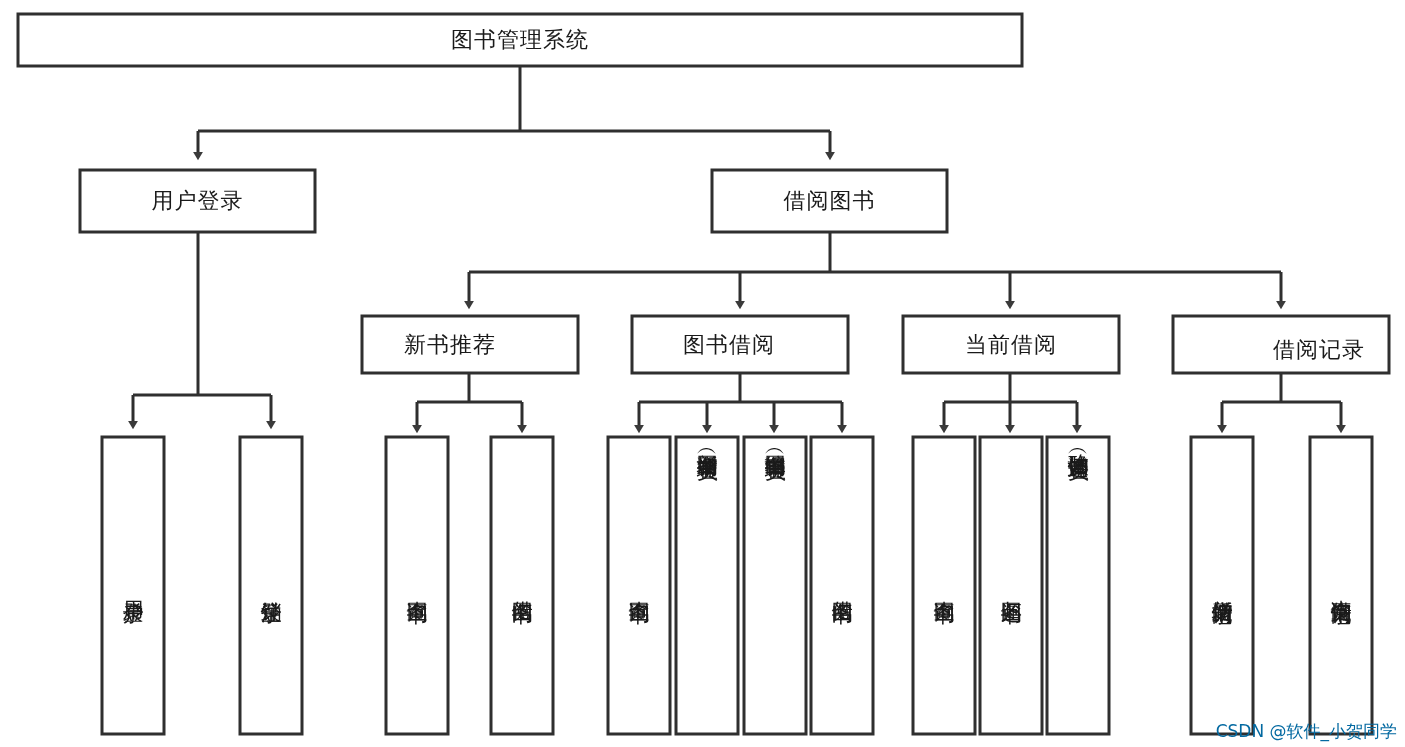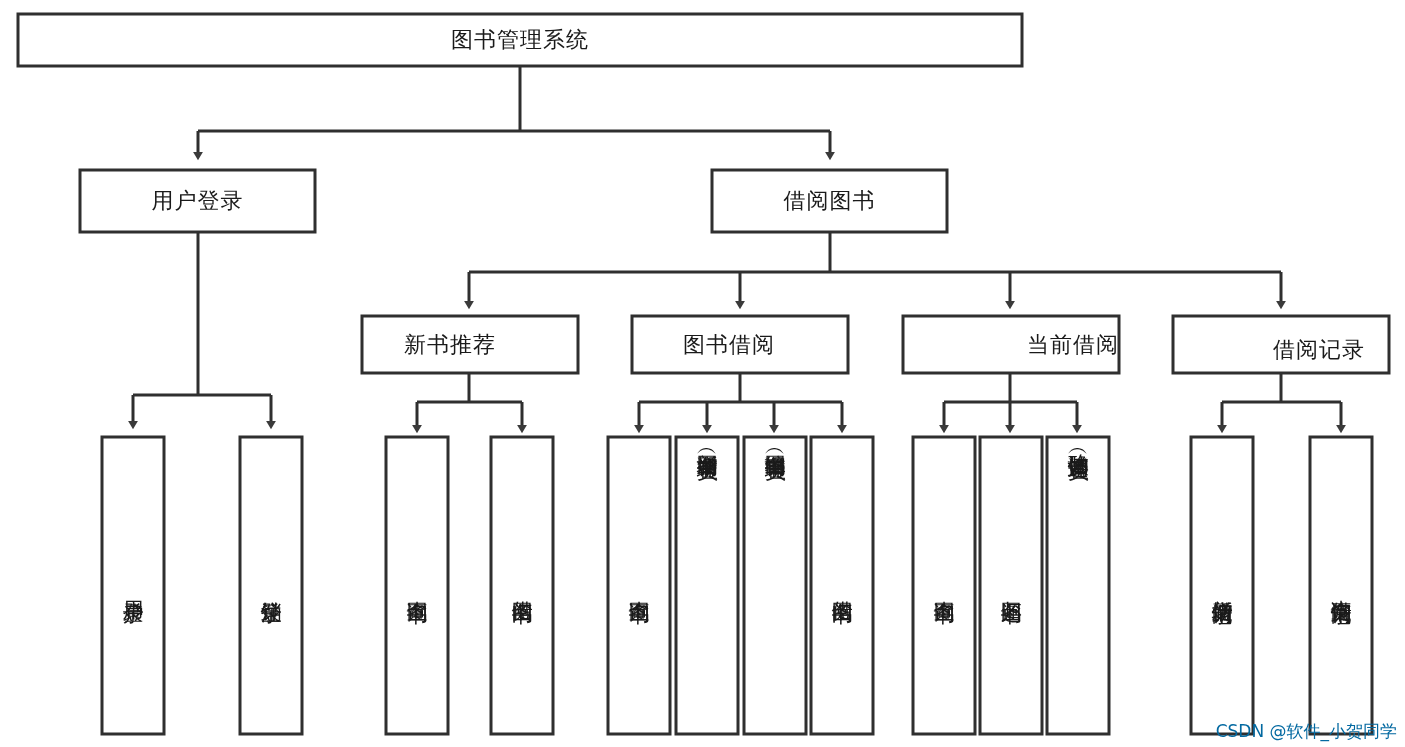--- a/index.html
+++ b/index.html
@@ -189,21 +189,21 @@
   <div class="htext-box" style="left:712px; top:170px; width:235px; height:62px;">
     <span class="htext">借阅图书</span>
   </div>
 
   <div class="htext-box" style="left:362px; top:316px; width:176px; height:57px;">
     <span class="htext">新书推荐</span>
   </div>
   <div class="htext-box" style="left:632px; top:316px; width:194px; height:57px;">
     <span class="htext">图书借阅</span>
   </div>
-  <div class="htext-box" style="left:903px; top:316px; width:216px; height:57px;justify-content:flex-end;">
+  <div class="htext-box" style="left:903px; top:316px; width:216px; height:57px;">
     <span class="htext">当前借阅</span>
   </div>
   <div class="htext-box" style="left:1173px; top:321px; width:216px; height:57px;margin-left:38px;">
     <span class="htext">借阅记录</span>
   </div>
 
   <div class="vtext-box" style="left:102px; top:437px; width:62px; height:297px;">
     <span class="vtext">用户登录</span>
   </div>
   <div class="vtext-box" style="left:240px; top:437px; width:62px; height:297px;">

